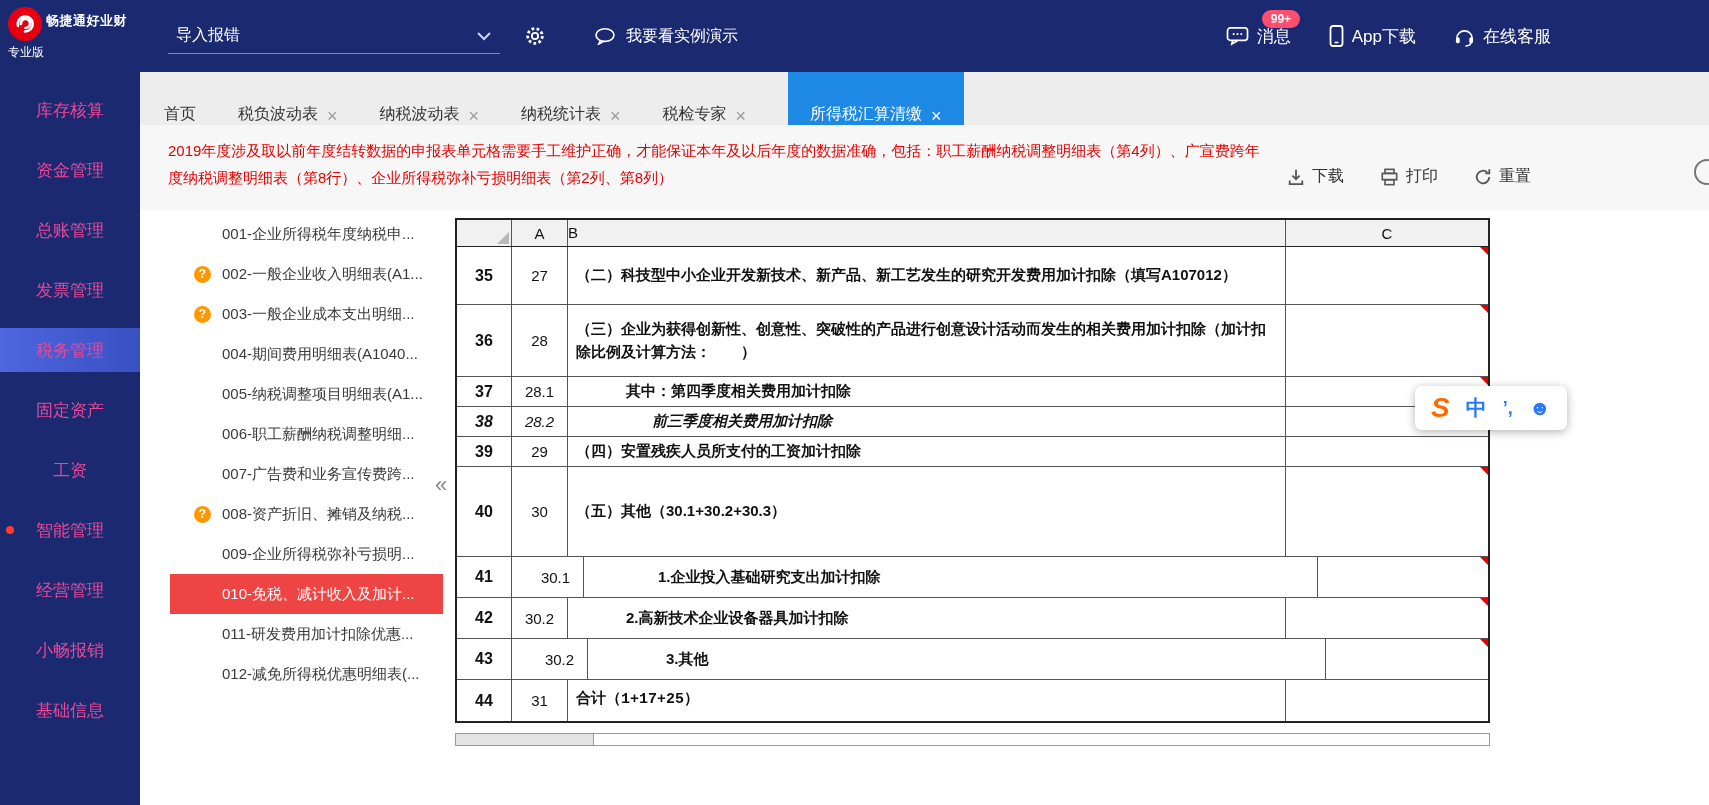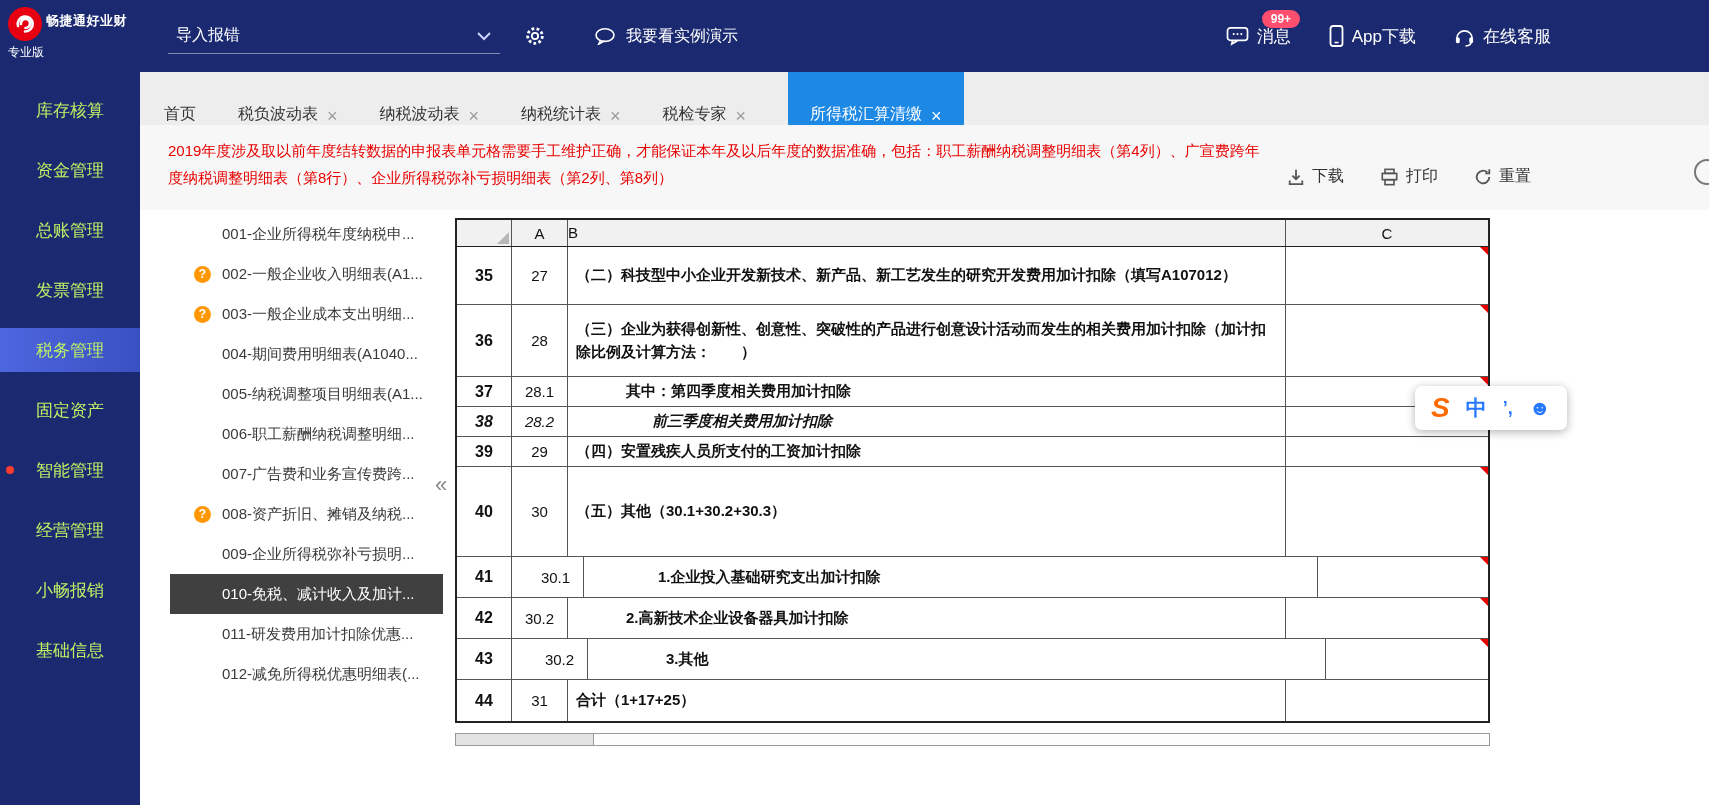--- a/index.html
+++ b/index.html
@@ -9,21 +9,21 @@
 
   
   .sidebar{position:absolute;left:0;top:0;width:140px;height:805px;background:#1b2a70;z-index:6}
   .brand{position:relative;height:62px;color:#fff}
   .logo-circle{position:absolute;left:8px;top:7px;width:34px;height:34px;border-radius:50%;
     background:#e60012;display:flex;align-items:center;justify-content:center}
   .brand-name{position:absolute;left:46px;top:12px;font-size:13px;font-weight:bold;letter-spacing:.5px}
   .brand-sub{position:absolute;left:8px;top:44px;font-size:12px}
   .side-nav{padding-top:18px}
   .side-item{position:relative;height:60px;display:flex;align-items:center;justify-content:center;
-    color:#bef264;font-size:17px;cursor:pointer}
+    color:#ec4899;font-size:17px;cursor:pointer}
   .side-item.active::before{content:"";position:absolute;left:0;right:0;top:8px;bottom:8px;
     background:linear-gradient(90deg,#4e66de,#3950c2)}
   .side-item span.lbl{position:relative;z-index:1}
   .dot{position:absolute;left:6px;top:50%;transform:translateY(-50%);width:8px;height:8px;
     border-radius:50%;background:#ff3b30;z-index:2}
 
   
   .topbar{position:absolute;left:140px;top:0;right:0;height:72px;background:#1b2a70;color:#fff;
     display:flex;align-items:center;z-index:5}
   .tb-select{width:332px;margin-left:28px;display:flex;align-items:center;justify-content:space-between;
@@ -49,21 +49,21 @@
   .notice-actions{position:absolute;right:178px;top:9px;height:100%;display:flex;align-items:center;gap:36px}
   .action{display:flex;align-items:center;gap:7px;font-size:16px;color:#333;cursor:pointer}
   .partial-circle{position:absolute;left:1554px;top:34px;width:26px;height:26px;border:2px solid #777;border-radius:50%}
 
   
   .content{position:absolute;left:140px;top:210px;right:0;bottom:0;background:#fff}
   .report-list{position:absolute;left:0;top:4px;width:315px}
   .list-item{position:relative;height:40px;margin-left:30px;width:273px;display:flex;align-items:center;
     font-size:15px;color:#3a3a3a;cursor:pointer}
   .list-item .txt{margin-left:52px;white-space:nowrap;overflow:hidden}
-  .list-item.selected{background:#404040;color:#fff}
+  .list-item.selected{background:#ef4444;color:#fff}
   .help{position:absolute;left:24px;width:17px;height:17px;border-radius:50%;background:#ff9800;color:#fff;
     font-size:12px;font-weight:bold;display:flex;align-items:center;justify-content:center}
   .collapse{position:absolute;left:295px;top:262px;font-size:22px;color:#8a8a8a;cursor:pointer;z-index:3}
 
   
   .sheet{position:absolute;left:315px;top:8px;width:1035px;border:2px solid #222;background:#fff}
   .srow{display:flex;border-bottom:1px solid #555}
   .srow:last-child{border-bottom:none}
   .srow.header{border-bottom:1px solid #222}
   .cell{border-right:1px solid #555;display:flex;align-items:center;justify-content:center;
@@ -121,20 +121,23 @@
       <div class="side-item">
         <span class="lbl">发票管理</span>
       </div>
       <div class="side-item active">
         <span class="lbl">税务管理</span>
       </div>
       <div class="side-item">
         <span class="lbl">固定资产</span>
       </div>
       <div class="side-item">
+        <span class="lbl">工资</span>
+      </div>
+      <div class="side-item">
         <span class="dot"></span>
         <span class="lbl">智能管理</span>
       </div>
       <div class="side-item">
         <span class="lbl">经营管理</span>
       </div>
       <div class="side-item">
         <span class="lbl">小畅报销</span>
       </div>
       <div class="side-item">
@@ -383,21 +386,21 @@
         <div class="cell num">43</div>
         <div class="cell a">30.2</div>
         <div class="cell b" style="padding-left: 58px;">3.其他</div>
         <div class="cell c">
           <span class="flag"></span>
         </div>
       </div>
       <div class="srow" style="height: 41px;">
         <div class="cell num">44</div>
         <div class="cell a">31</div>
-        <div class="cell b" style="padding-left: 8px;">合计（1+17+25）</div>
+        <div class="cell b" style="padding-left: 8px; font-family: Liberation Mono, monospace;">合计（1+17+25）</div>
         <div class="cell c"></div>
       </div>
     </div>
   <div class="hscroll">
     <div class="hthumb"></div>
   </div>
 </main>
 
 <div class="ime">
   <span class="ime-s">S</span>

